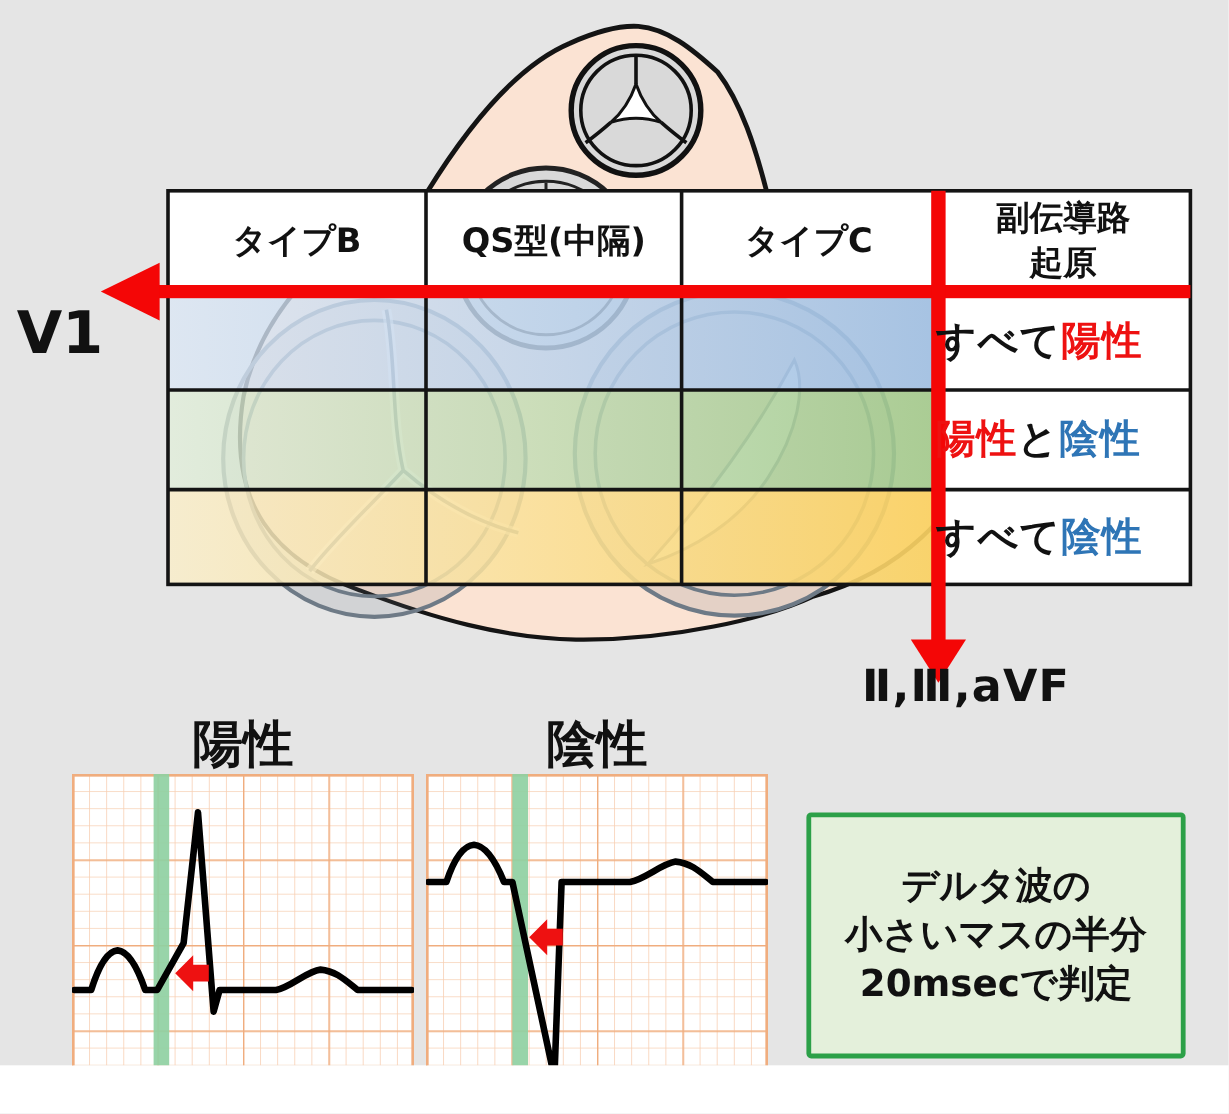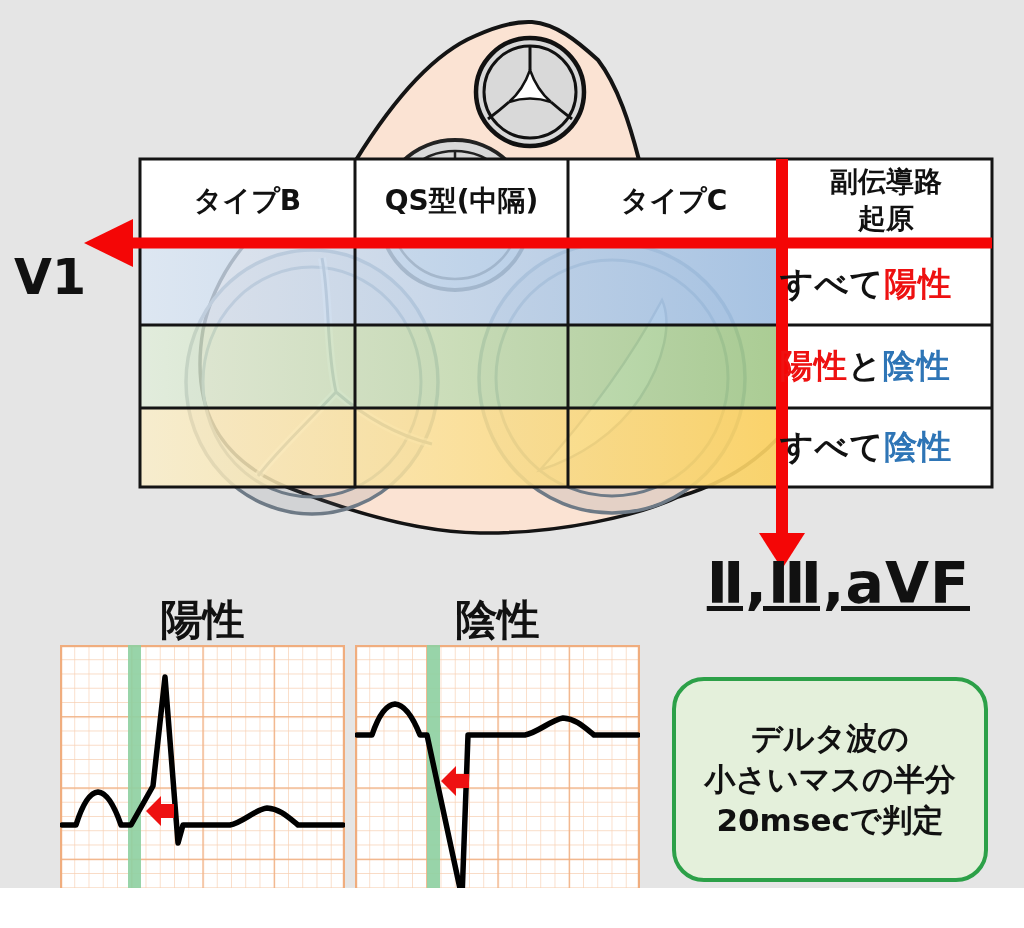--- a/index.html
+++ b/index.html
@@ -11,24 +11,24 @@
   .hcell{position:absolute;top:159px;height:84px;display:flex;flex-direction:column;
          justify-content:center;text-align:center;font-weight:bold;font-size:28px;line-height:1.32;}
   
   .rcell{position:absolute;left:780px;width:212px;display:flex;align-items:center;
          justify-content:flex-start;font-size:33px;font-weight:bold;letter-spacing:1px;}
   .c-black{color:#111111;}
   .c-red{color:#ee1111;}
   .c-blue{color:#2e75b6;}
   .lead-label{font-weight:800;}
   .v1{left:14px;top:214px;font-size:49px;margin-top:35px;}
-  .inf{left:640px;top:550px;width:330px;text-align:right;font-size:57px;letter-spacing:1px;text-decoration:underline;}
+  .inf{left:640px;top:550px;width:330px;text-align:center;font-size:37px;letter-spacing:1px;}
   .ecg-title{width:285px;text-align:center;font-size:42px;font-weight:bold;top:592px;}
   .note-box{left:672px;top:677px;width:316px;height:205px;box-sizing:border-box;
-            background:#e4f0db;border:4px solid #2ca048;border-radius:32px;
+            background:#e4f0db;border:4px solid #2ca048;border-radius:4px;
             display:flex;flex-direction:column;justify-content:center;align-items:center;
             text-align:center;font-size:31px;font-weight:bold;line-height:1.32;}
 </style>
 </head>
 <body>
 
 <div class="stage">
 
   <svg class="abs" style="left:0;top:0" width="1024" height="580" viewBox="0 0 1024 580">
     <defs>

